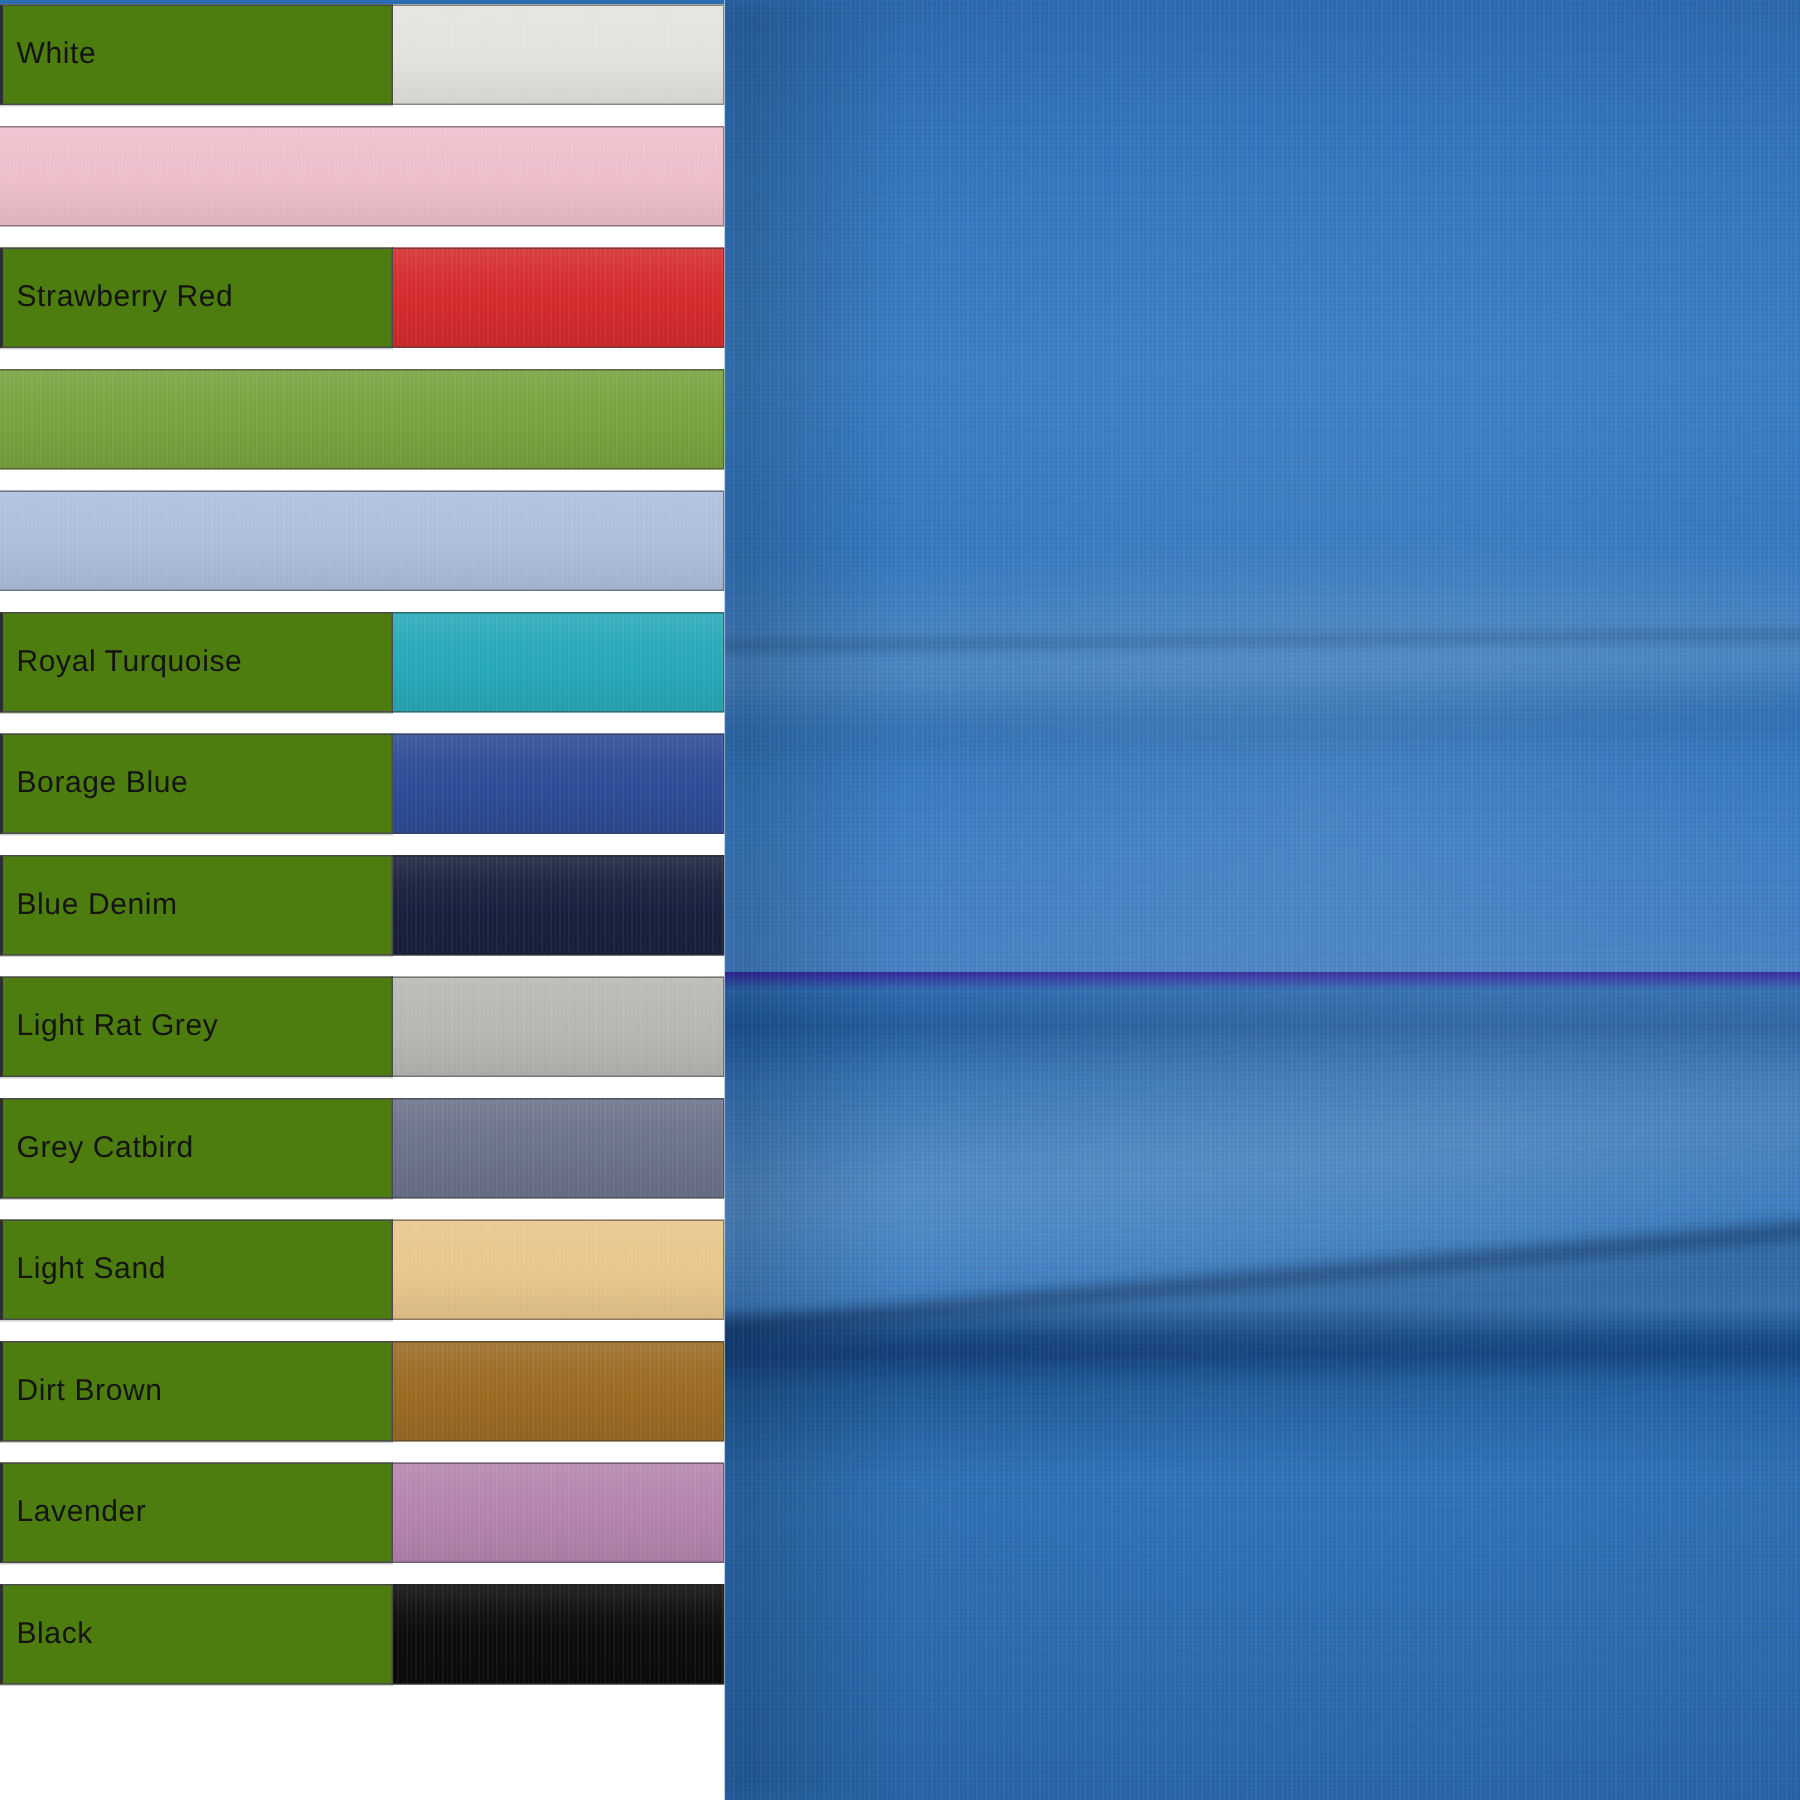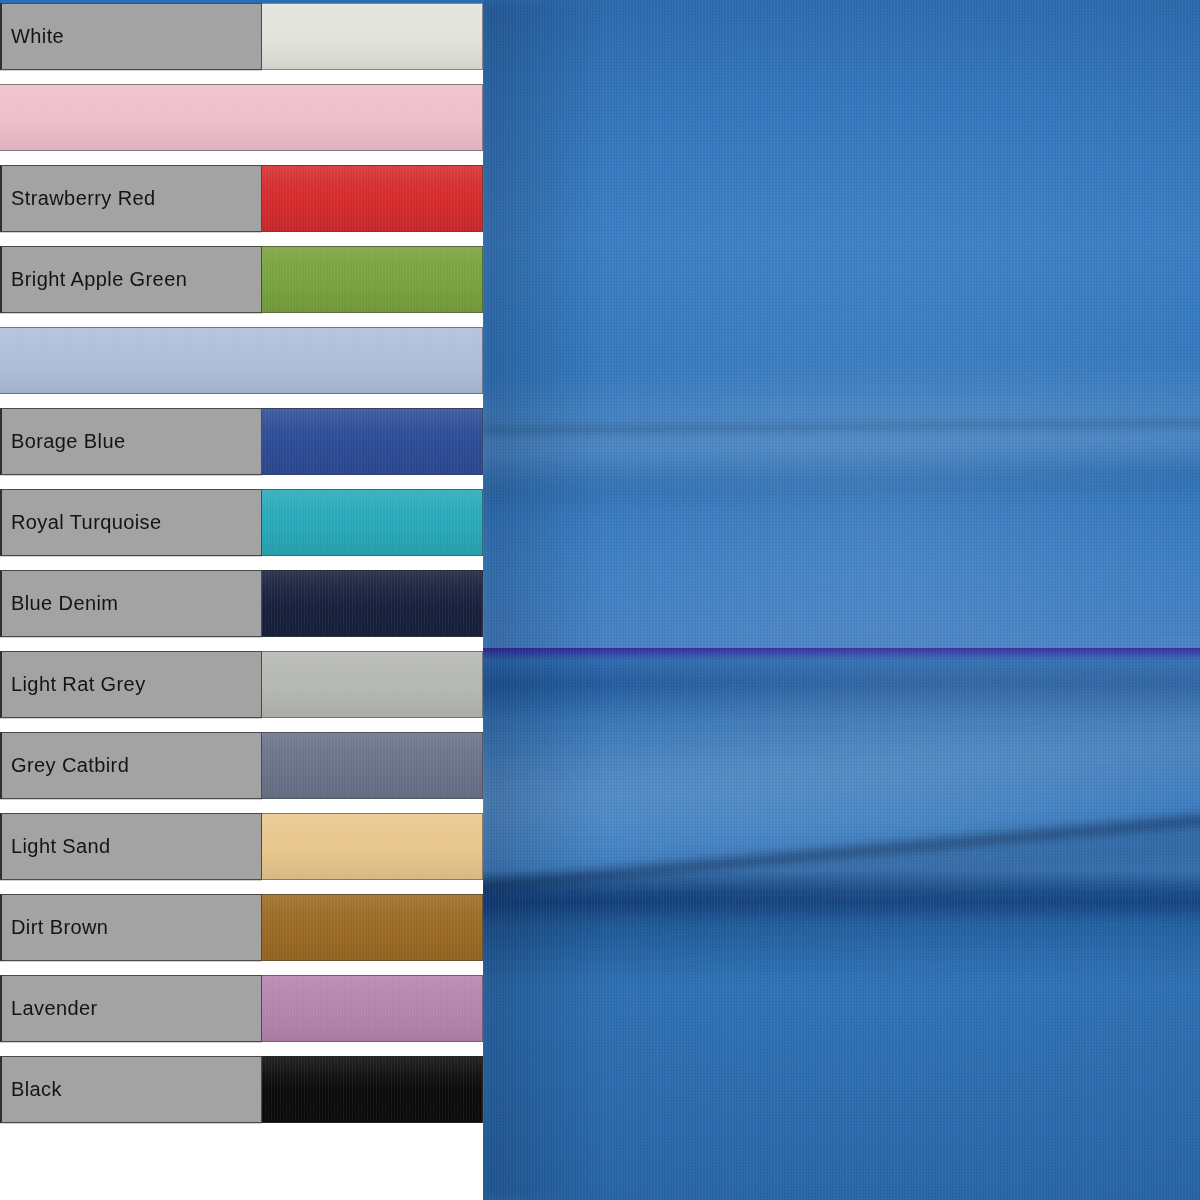--- a/index.html
+++ b/index.html
@@ -224,21 +224,21 @@
     height: 67px;
     margin-bottom: 14px;
     display: flex;
     align-items: stretch;
   }
 
   .row-label {
     position: relative;
     flex: 0 0 262px;
     width: 262px;
-    background: #a3a3a3;
+    background: #4d7c0f;
     border: 1px solid #4a4a4a;
     border-left: 2px solid #2f2f2f;
     display: flex;
     align-items: center;
     padding-left: 9px;
     z-index: 2;
     box-shadow: 0 1px 0 rgba(0,0,0,0.18);
   }
 
   .row-label-text {
@@ -305,39 +305,36 @@
         <div class="swatch-row">
           <div class="row-color" style="background-color: rgb(238, 190, 203);"></div>
         </div>
         <div class="swatch-row">
           <div class="row-label">
             <span class="row-label-text">Strawberry Red</span>
           </div>
           <div class="row-color" style="background-color: rgb(212, 42, 44);"></div>
         </div>
         <div class="swatch-row">
-          <div class="row-label">
-            <span class="row-label-text">Bright Apple Green</span>
-          </div>
           <div class="row-color" style="background-color: rgb(119, 162, 60);"></div>
         </div>
         <div class="swatch-row">
           <div class="row-color" style="background-color: rgb(173, 190, 219);"></div>
         </div>
         <div class="swatch-row">
           <div class="row-label">
+            <span class="row-label-text">Royal Turquoise</span>
+          </div>
+          <div class="row-color" style="background-color: rgb(39, 168, 184);"></div>
+        </div>
+        <div class="swatch-row">
+          <div class="row-label">
             <span class="row-label-text">Borage Blue</span>
           </div>
           <div class="row-color" style="background-color: rgb(44, 75, 150);"></div>
-        </div>
-        <div class="swatch-row">
-          <div class="row-label">
-            <span class="row-label-text">Royal Turquoise</span>
-          </div>
-          <div class="row-color" style="background-color: rgb(39, 168, 184);"></div>
         </div>
         <div class="swatch-row">
           <div class="row-label">
             <span class="row-label-text">Blue Denim</span>
           </div>
           <div class="row-color" style="background-color: rgb(23, 32, 60);"></div>
         </div>
         <div class="swatch-row">
           <div class="row-label">
             <span class="row-label-text">Light Rat Grey</span>

